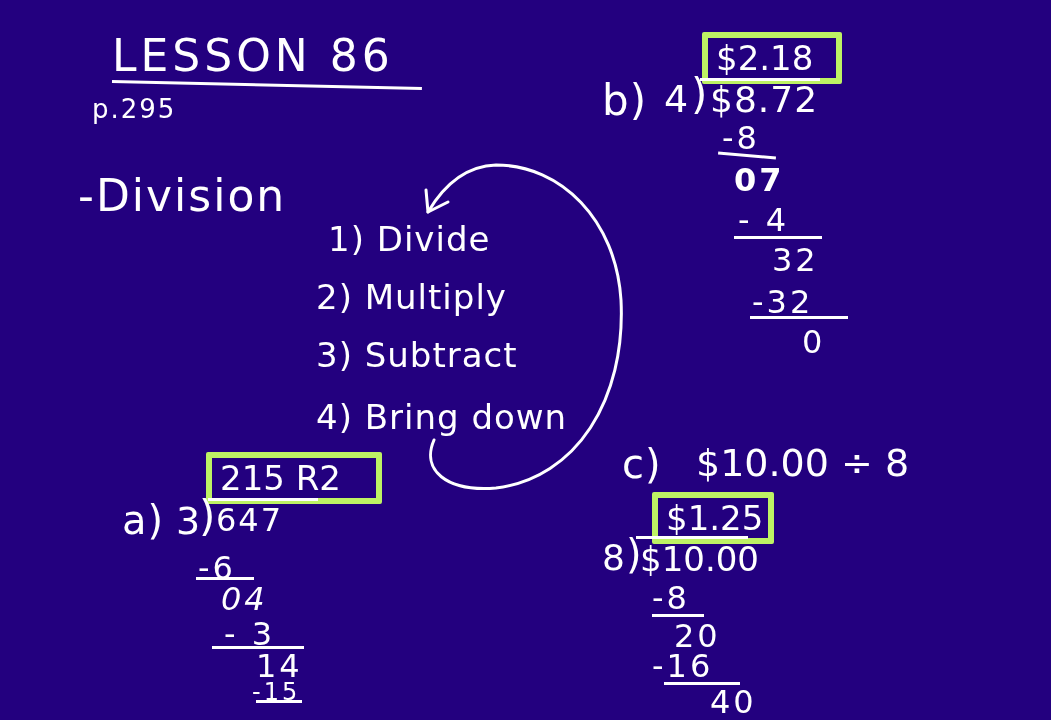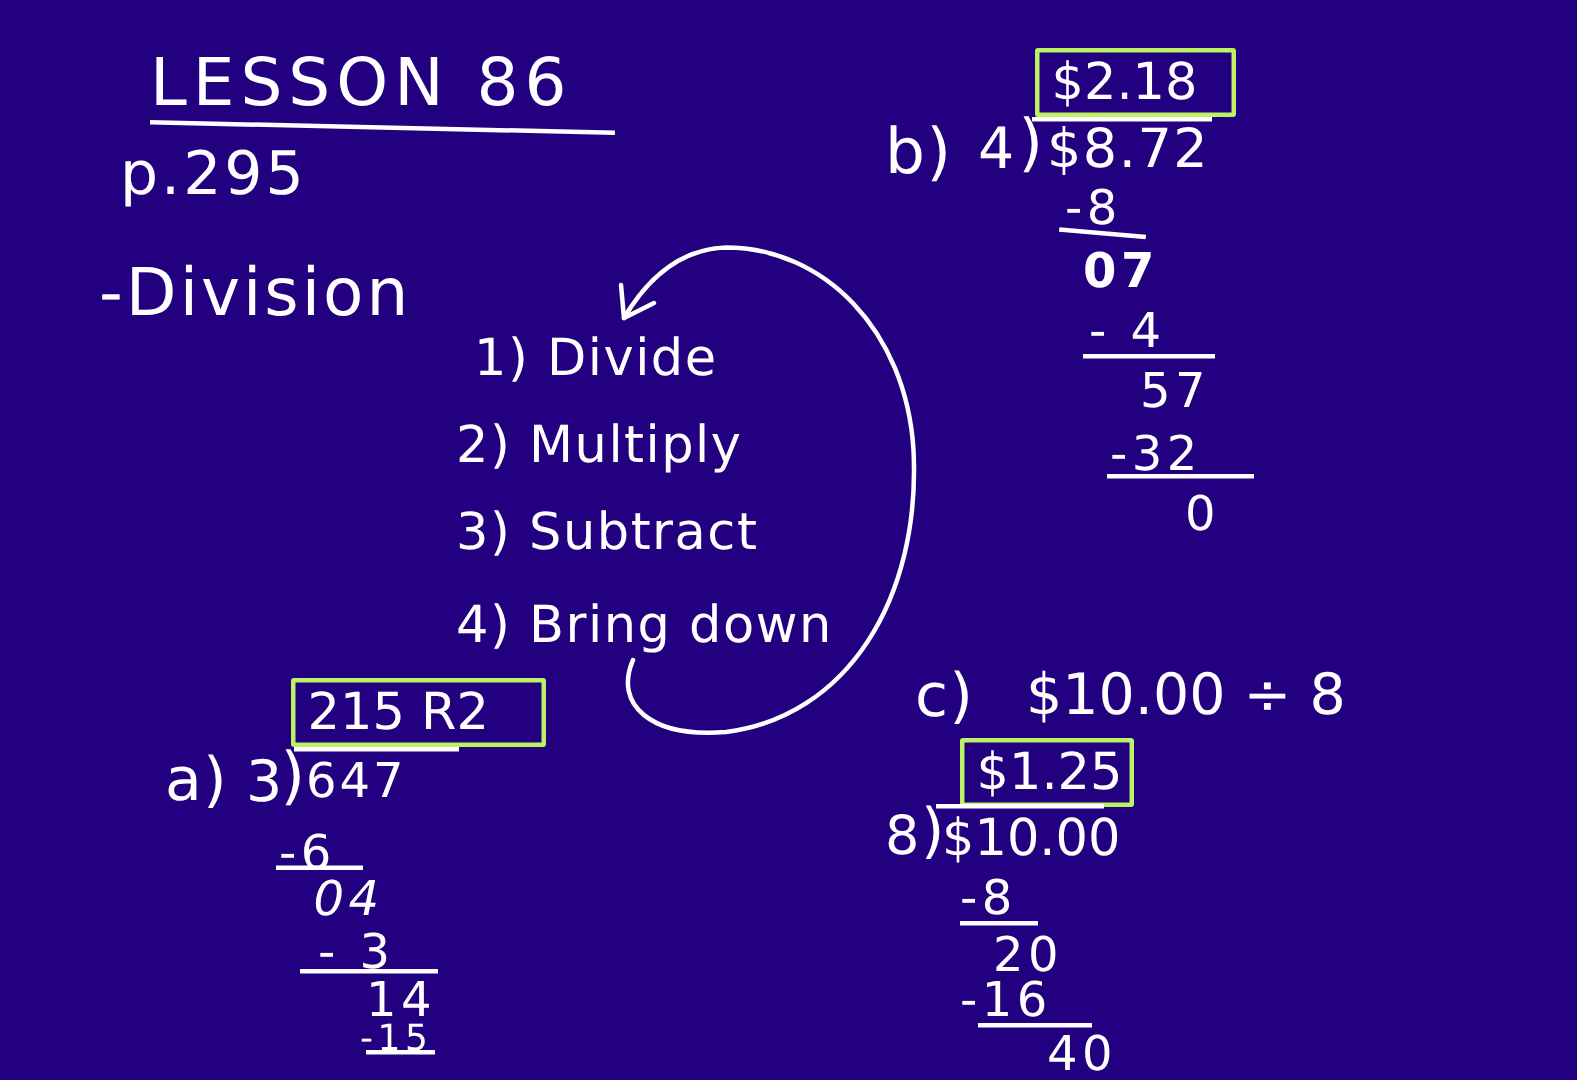--- a/index.html
+++ b/index.html
@@ -3,43 +3,43 @@
 <meta charset="utf-8">
 <style>
   html, body { margin: 0; padding: 0; }
   body {
     width: 1051px; height: 720px; overflow: hidden;
     background: #23007f;
     position: relative;
     font-family: "DejaVu Sans", sans-serif;
     color: #ffffff;
   }
-  .board { position: absolute; left: 4px; top: 0; width: 970px; height: 720px; }
+  .board { position: absolute; left: 16px; top: 0; width: 970px; height: 720px; }
   .t {
     position: absolute;
     white-space: nowrap;
     color: #ffffff;
     font-family: "DejaVu Sans", sans-serif;
     line-height: 1;
     letter-spacing: 1px;
   }
   .title { left: 96px; top: 34px; font-size: 44px; letter-spacing: 4px; font-weight: normal; }
-  .page { left: 76px; top: 96px; font-size: 40px; letter-spacing: 2px; }
+  .page { left: 76px; top: 96px; font-size: 26px; letter-spacing: 2px; }
   .topic { left: 62px; top: 174px; font-size: 44px; letter-spacing: 2px; }
   .step { font-size: 34px; letter-spacing: 1px; }
   .s1 { left: 312px; top: 222px; }
   .s2 { left: 300px; top: 280px; }
   .s3 { left: 300px; top: 338px; }
   .s4 { left: 300px; top: 400px; }
 
   .label { font-size: 40px; }
 
   .boxed {
     position: absolute;
-    border: 3px solid #bef264;
+    border: 6px solid #bef264;
     border-radius: 2px;
     padding: 0 8px;
     font-size: 34px;
     line-height: 40px;
     white-space: nowrap;
   }
   .divisor-line { position: absolute; background: #fff; height: 3px; }
   .work { font-size: 32px; letter-spacing: 3px; }
   .uline { position: absolute; background: #fff; height: 3px; }
   svg.ink { position: absolute; left: 0; top: 0; pointer-events: none; }
@@ -90,21 +90,21 @@
     </div>
     <div class="t label" style="left:648px; top:80px; font-size:38px;">4</div>
     <div class="t" style="left:675px; top:74px; font-size:42px;">)</div>
     <div class="divisor-line" style="left:684px; top:78px; width:120px;"></div>
     <div class="t label" style="left:694px; top:82px; font-size:36px; letter-spacing:1px;">$8.72</div>
     <div class="t work" style="left:706px; top:122px;">-8</div>
     <div class="uline" style="left:702px; top:154px; width:58px; transform:rotate(5deg);"></div>
     <div class="t work" style="left:718px; top:164px;font-weight:bold;">07</div>
     <div class="t work" style="left:722px; top:204px;">- 4</div>
     <div class="uline" style="left:718px; top:236px; width:88px;"></div>
-    <div class="t work" style="left:756px; top:244px;">57</div>
+    <div class="t work" style="left:756px; top:244px;">32</div>
     <div class="t work" style="left:736px; top:286px;">-32</div>
     <div class="uline" style="left:734px; top:316px; width:98px;"></div>
     <div class="t work" style="left:786px; top:326px;">0</div>
   </div>
 
   <div>
     <div class="t label" style="left:606px; top:444px; font-size:40px;">c)</div>
     <div class="t label" style="left:680px; top:444px; font-size:38px; letter-spacing:0px;">$10.00 ÷ 8</div>
     <div class="boxed" style="left:636px; top:492px; width:94px;">
       <span>$1.25</span>

